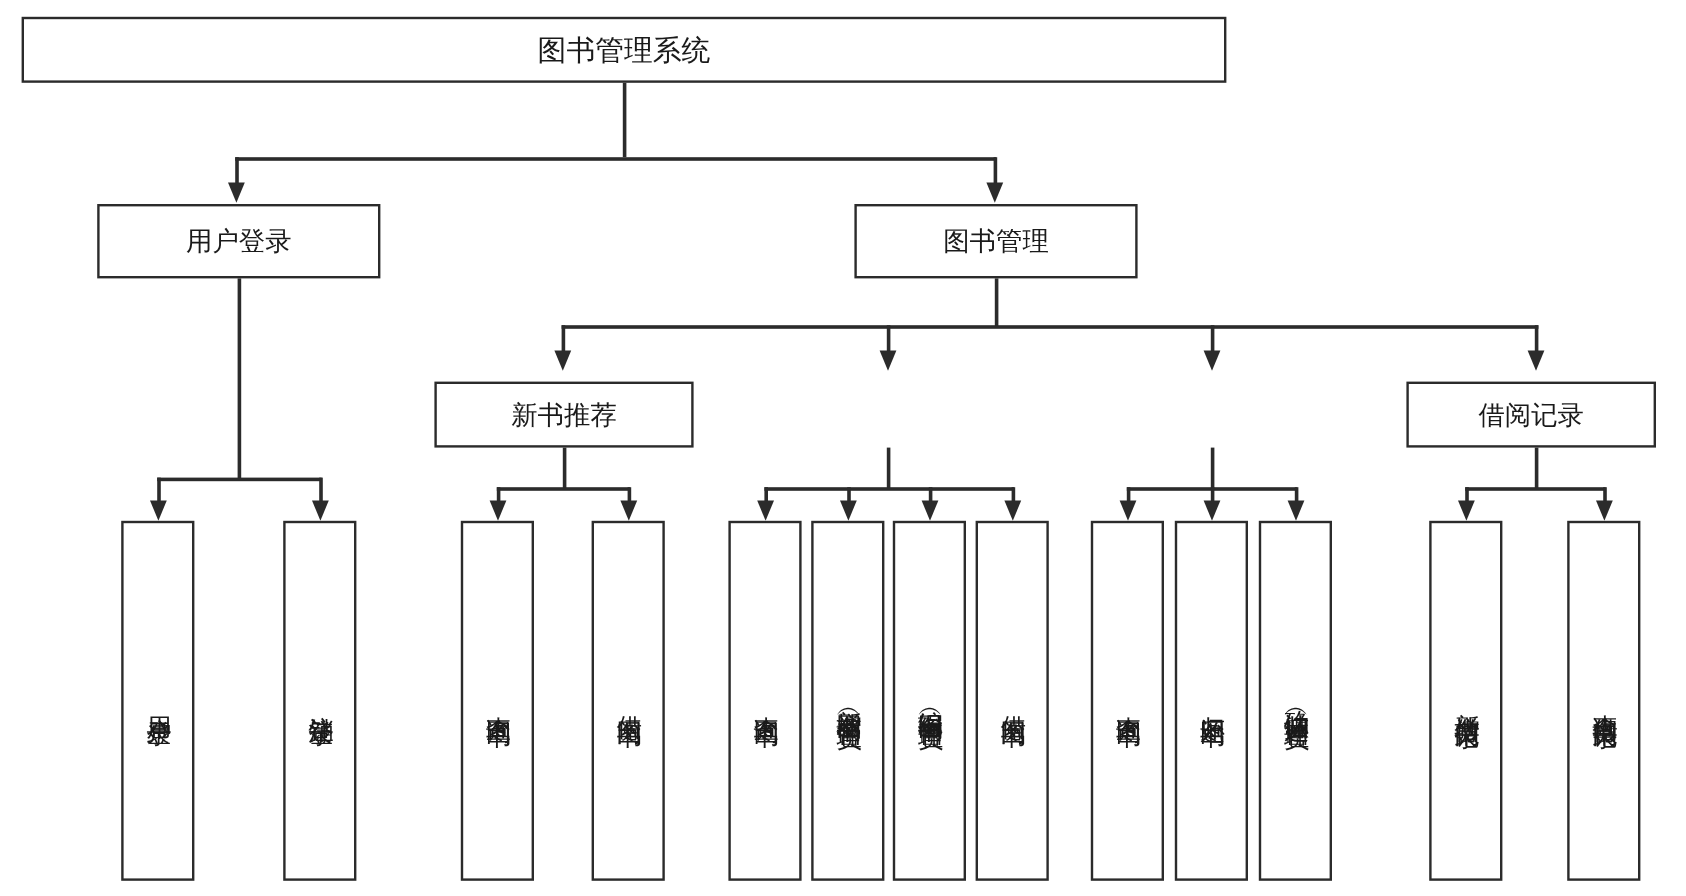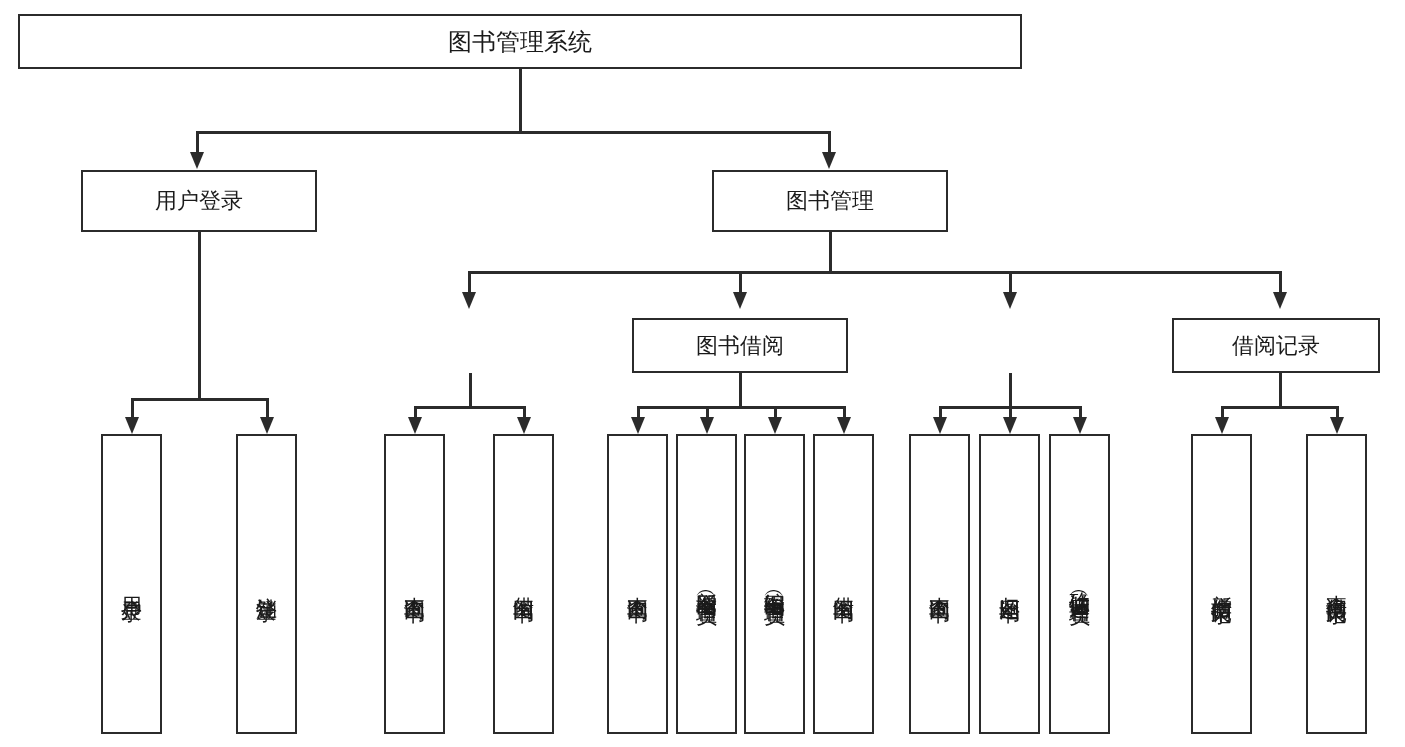--- a/index.html
+++ b/index.html
@@ -120,22 +120,22 @@
 
   <div class="ln v" style="left:739px; top:271px; height:22px;"></div>
   <div class="arrow" style="left:733px; top:292px;"></div>
 
   <div class="ln v" style="left:1009px; top:271px; height:22px;"></div>
   <div class="arrow" style="left:1003px; top:292px;"></div>
 
   <div class="ln v" style="left:1279px; top:271px; height:22px;"></div>
   <div class="arrow" style="left:1273px; top:292px;"></div>
 
-  <div class="node lvl3" style="left:632px; top:318px; width:216px; height:55px;">
-    <span class="label">图书借阅</span>
+  <div class="node lvl3" style="left:362px; top:318px; width:216px; height:55px;">
+    <span class="label">新书推荐</span>
   </div>
   <div class="node lvl3" style="left:1172px; top:318px; width:208px; height:55px;">
     <span class="label">借阅记录</span>
   </div>
 
   <div class="ln v" style="left:469px; top:373px; height:34px;"></div>
   <div class="ln h" style="left:414px; top:406px; width:111px;"></div>
   <div class="ln v" style="left:414px; top:406px; height:12px;"></div>
   <div class="arrow" style="left:408px; top:417px;"></div>
   <div class="ln v" style="left:523px; top:406px; height:12px;"></div>

